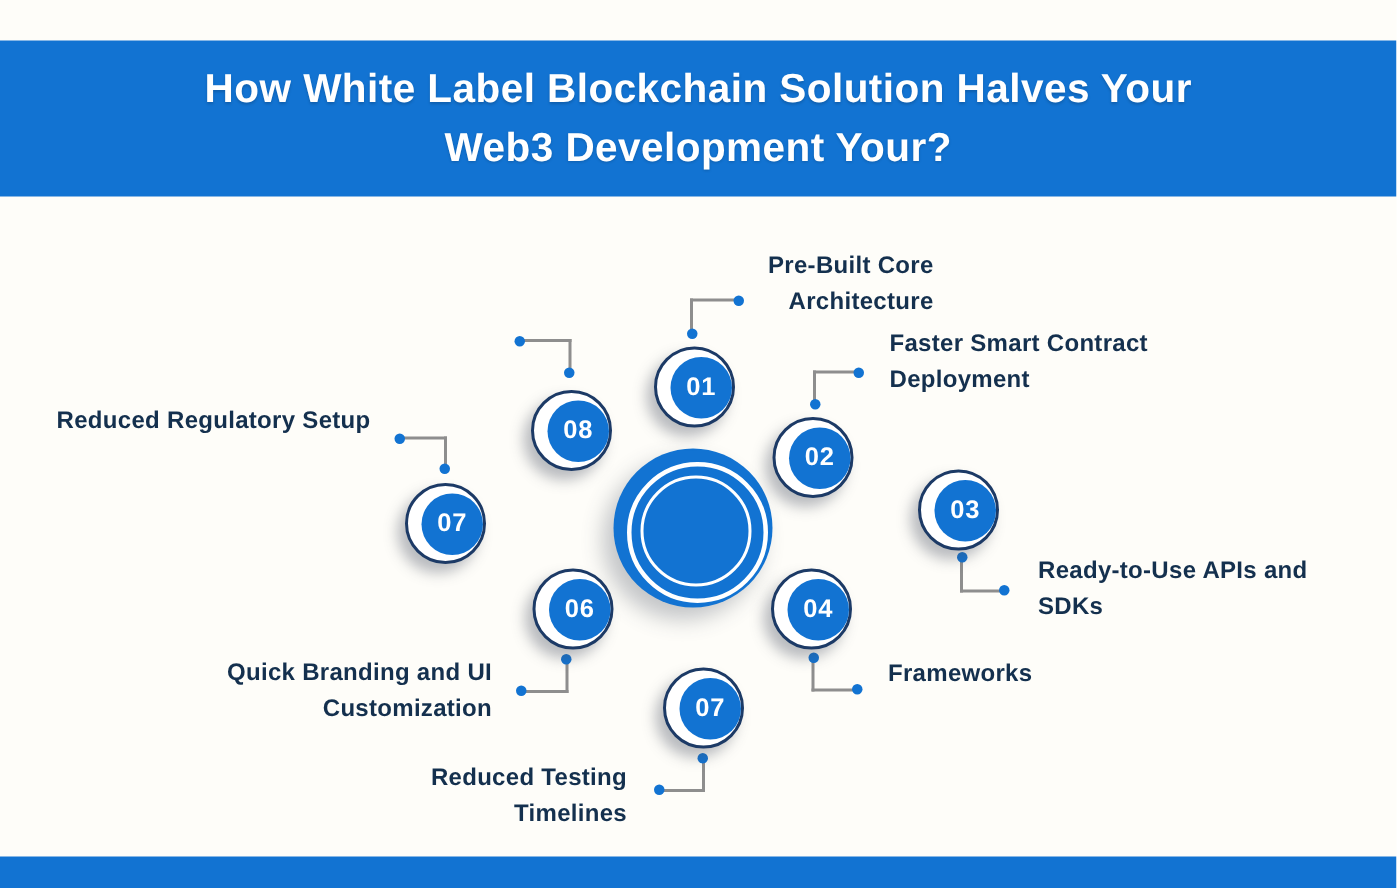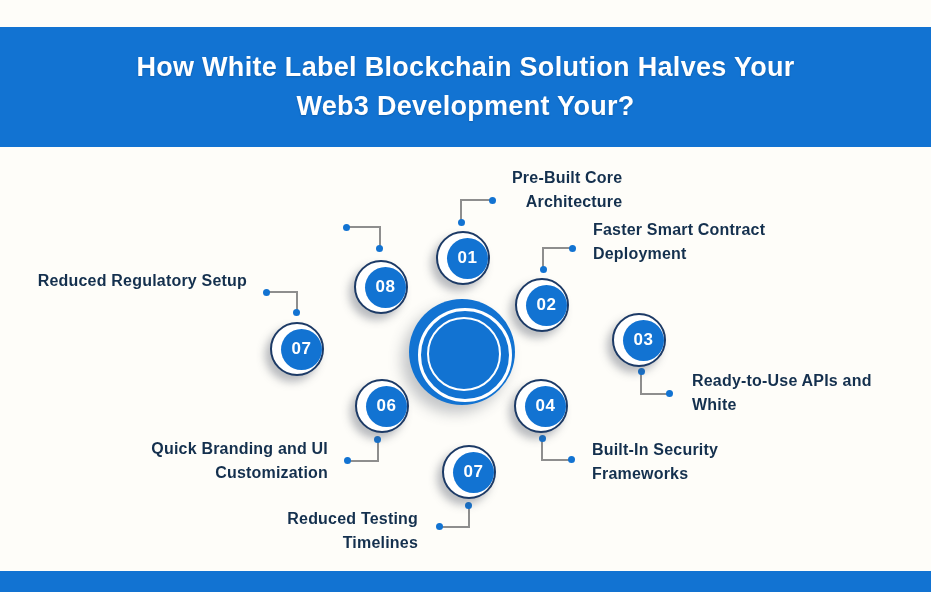--- a/index.html
+++ b/index.html
@@ -8,21 +8,21 @@
     --ring:#1C3A66;
     --line:#8E8E8E;
     --bg:#FEFDF9;
   }
   html,body{margin:0;padding:0;}
   body{font-family:"Liberation Sans",sans-serif;background:#fff;}
   .canvas{position:relative;width:931px;height:592px;background:var(--bg);overflow:hidden;}
 
   
   .band{position:absolute;left:0;width:931px;background:var(--blue);}
-  .header{top:27px;height:120px;display:flex;flex-direction:column;justify-content:center;align-items:center;}
+  .header{top:27px;height:104px;display:flex;flex-direction:column;justify-content:center;align-items:center;}
   .footer{top:571px;height:21px;}
   .title-line{color:#fff;font-weight:700;font-size:27px;line-height:39px;letter-spacing:.3px;text-align:center;text-shadow:0 1px 2px rgba(0,0,0,.18);}
 
   
   .center-circle{position:absolute;left:409px;top:299px;width:106px;height:106px;border-radius:50%;background:var(--blue);box-shadow:-7px 8px 14px rgba(60,70,85,.30);}
   .center-circle .ring1{position:absolute;left:50%;top:50%;width:88px;height:88px;margin:-44px 0 0 -44px;border-radius:50%;border:3px solid #fff;}
   .center-circle .ring2{position:absolute;left:50%;top:50%;width:70px;height:70px;margin:-35px 0 0 -35px;border-radius:50%;border:2px solid #fff;}
 
   
   .badge{position:absolute;width:54px;height:54px;box-sizing:border-box;border-radius:50%;background:#fff;border:2px solid var(--ring);box-shadow:-5px 6px 9px rgba(70,80,95,.38);display:flex;align-items:center;justify-content:flex-end;}
@@ -126,24 +126,23 @@
   <div class="label l1">
     <span>Pre-Built Core</span>
     <span>Architecture</span>
   </div>
   <div class="label l2">
     <span>Faster Smart Contract</span>
     <span>Deployment</span>
   </div>
   <div class="label l3">
     <span>Ready-to-Use APIs and</span>
-    <span>White</span>
+    <span>SDKs</span>
   </div>
   <div class="label l4">
-    <span>Built-In Security</span>
     <span>Frameworks</span>
   </div>
   <div class="label l5 align-right">
     <span>Reduced Testing</span>
     <span>Timelines</span>
   </div>
   <div class="label l6 align-right">
     <span>Quick Branding and UI</span>
     <span>Customization</span>
   </div>

